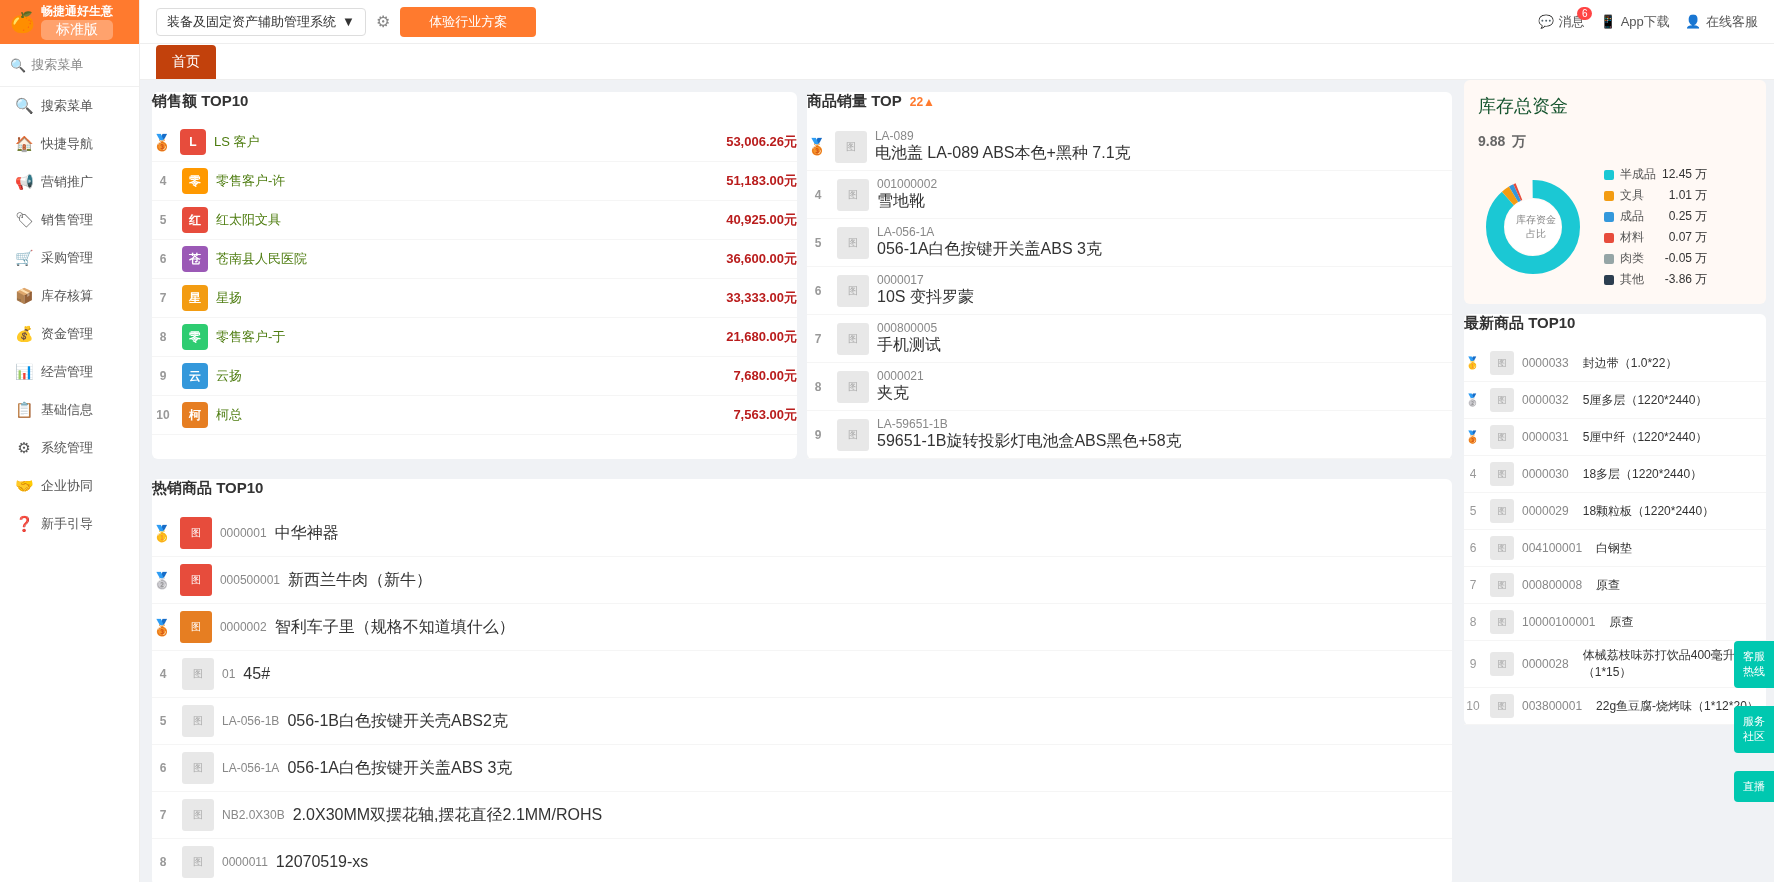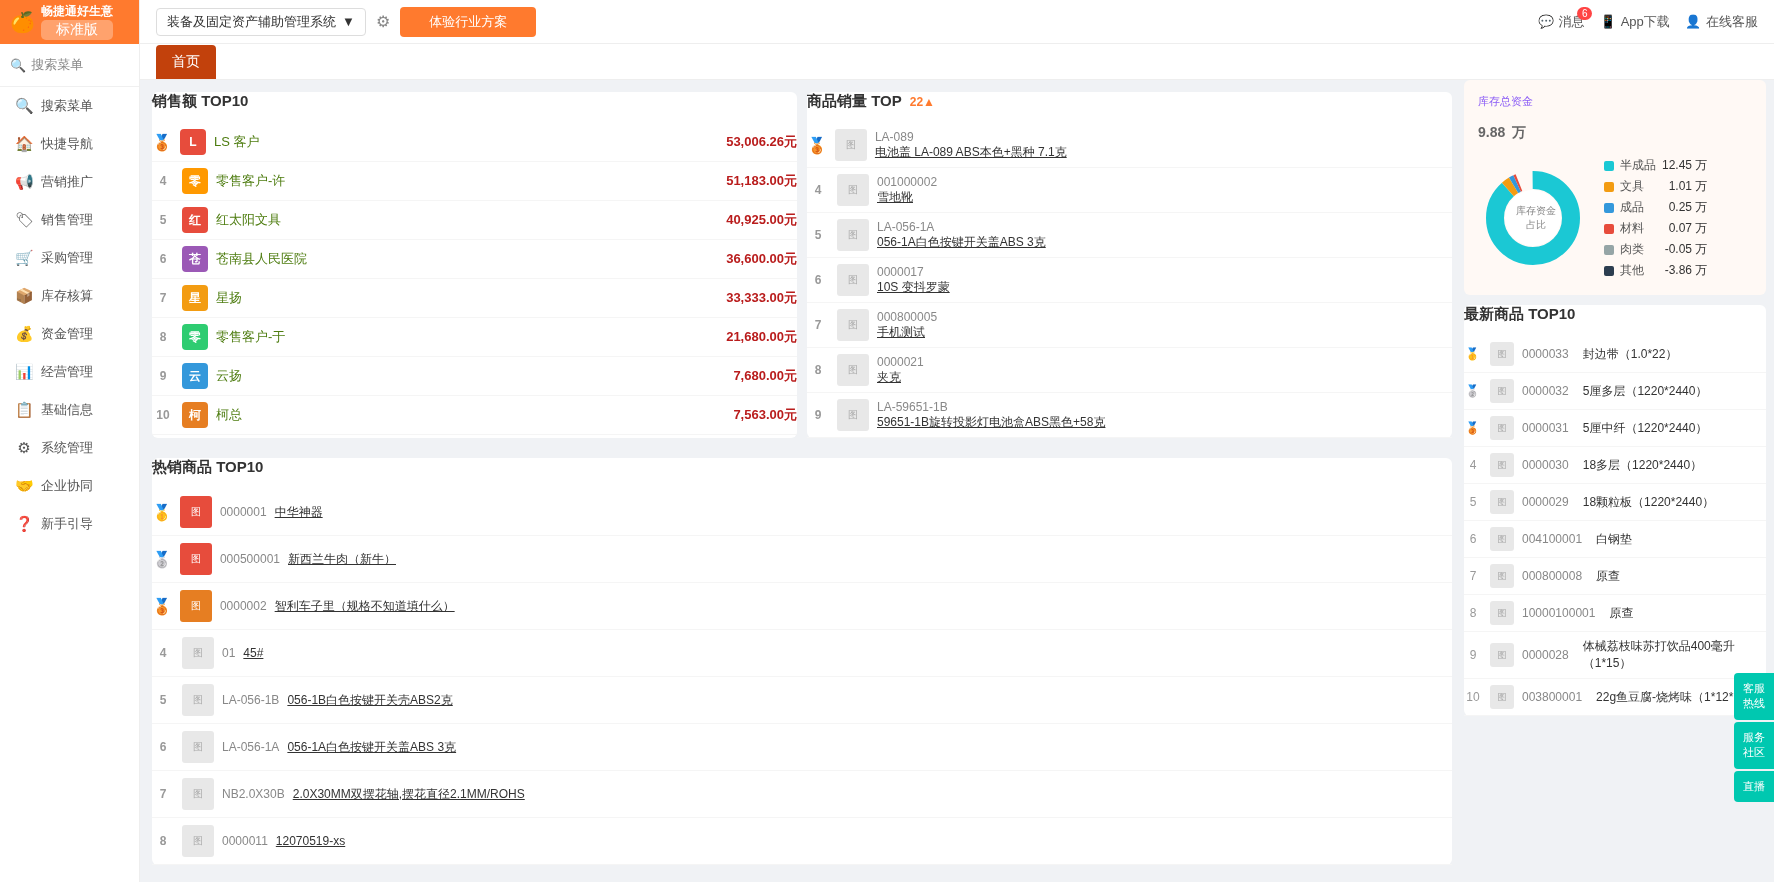--- a/index.html
+++ b/index.html
@@ -179,30 +179,30 @@
       color: #aaa; font-size: 10px;
     }
     .product-img-colored {
       width: 32px; height: 32px;
       border-radius: 3px;
       display: flex; align-items: center; justify-content: center;
       font-size: 10px; color: #fff;
     }
     .product-info { flex: 1; }
     .product-code { color: #888; font-size: 12px; }
-    .product-name { color: #333; font-size: 12px; text-decoration: underline; }
+    .product-name { color: #333; font-size: 16px; }
 
     
     .inventory-card {
       background: #fff9f5;
       border-radius: 6px;
       padding: 14px;
       margin-bottom: 10px;
     }
-    .inventory-title { font-size: 11px; color: #8b5cf6; margin-bottom: 6px; }
+    .inventory-title { font-size: 18px; color: #14532d; margin-bottom: 6px; }
     .inventory-amount { font-size: 24px; font-weight: bold; color: #333; }
     .inventory-amount span { font-size: 14px; color: #666; }
 
     
     .donut-section {
       display: flex;
       align-items: center;
       gap: 16px;
       margin-top: 12px;
     }
@@ -242,21 +242,21 @@
     .latest-code { color: #888; font-size: 12px; margin-right: 6px; }
     .latest-name { color: #333; font-size: 12px; flex: 1; }
 
     
     .floating-support {
       position: fixed;
       right: 0;
       bottom: 80px;
       display: flex;
       flex-direction: column;
-      gap: 2px;
+      gap: 18px;
       z-index: 1000;
     }
     .support-btn {
       background: #00c8b0;
       color: #fff;
       width: 40px;
       padding: 8px 4px;
       text-align: center;
       font-size: 11px;
       cursor: pointer;

